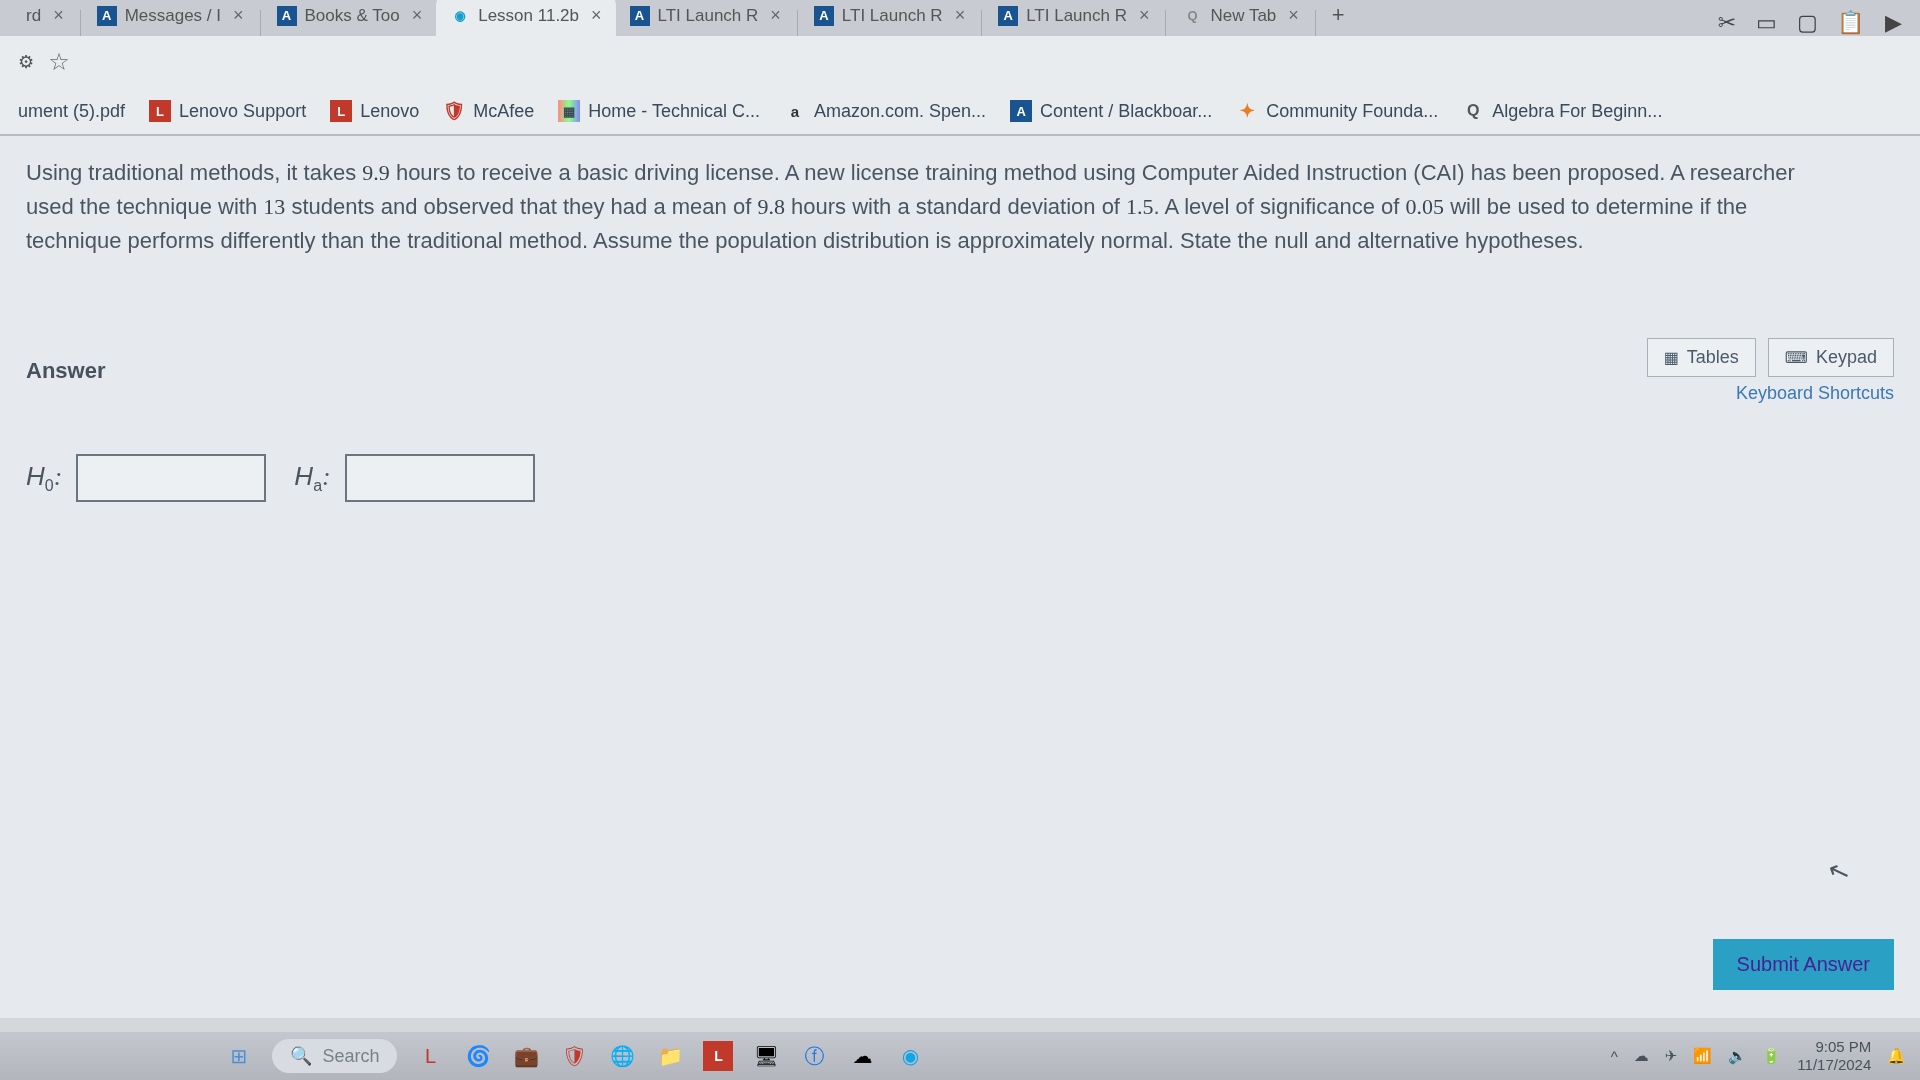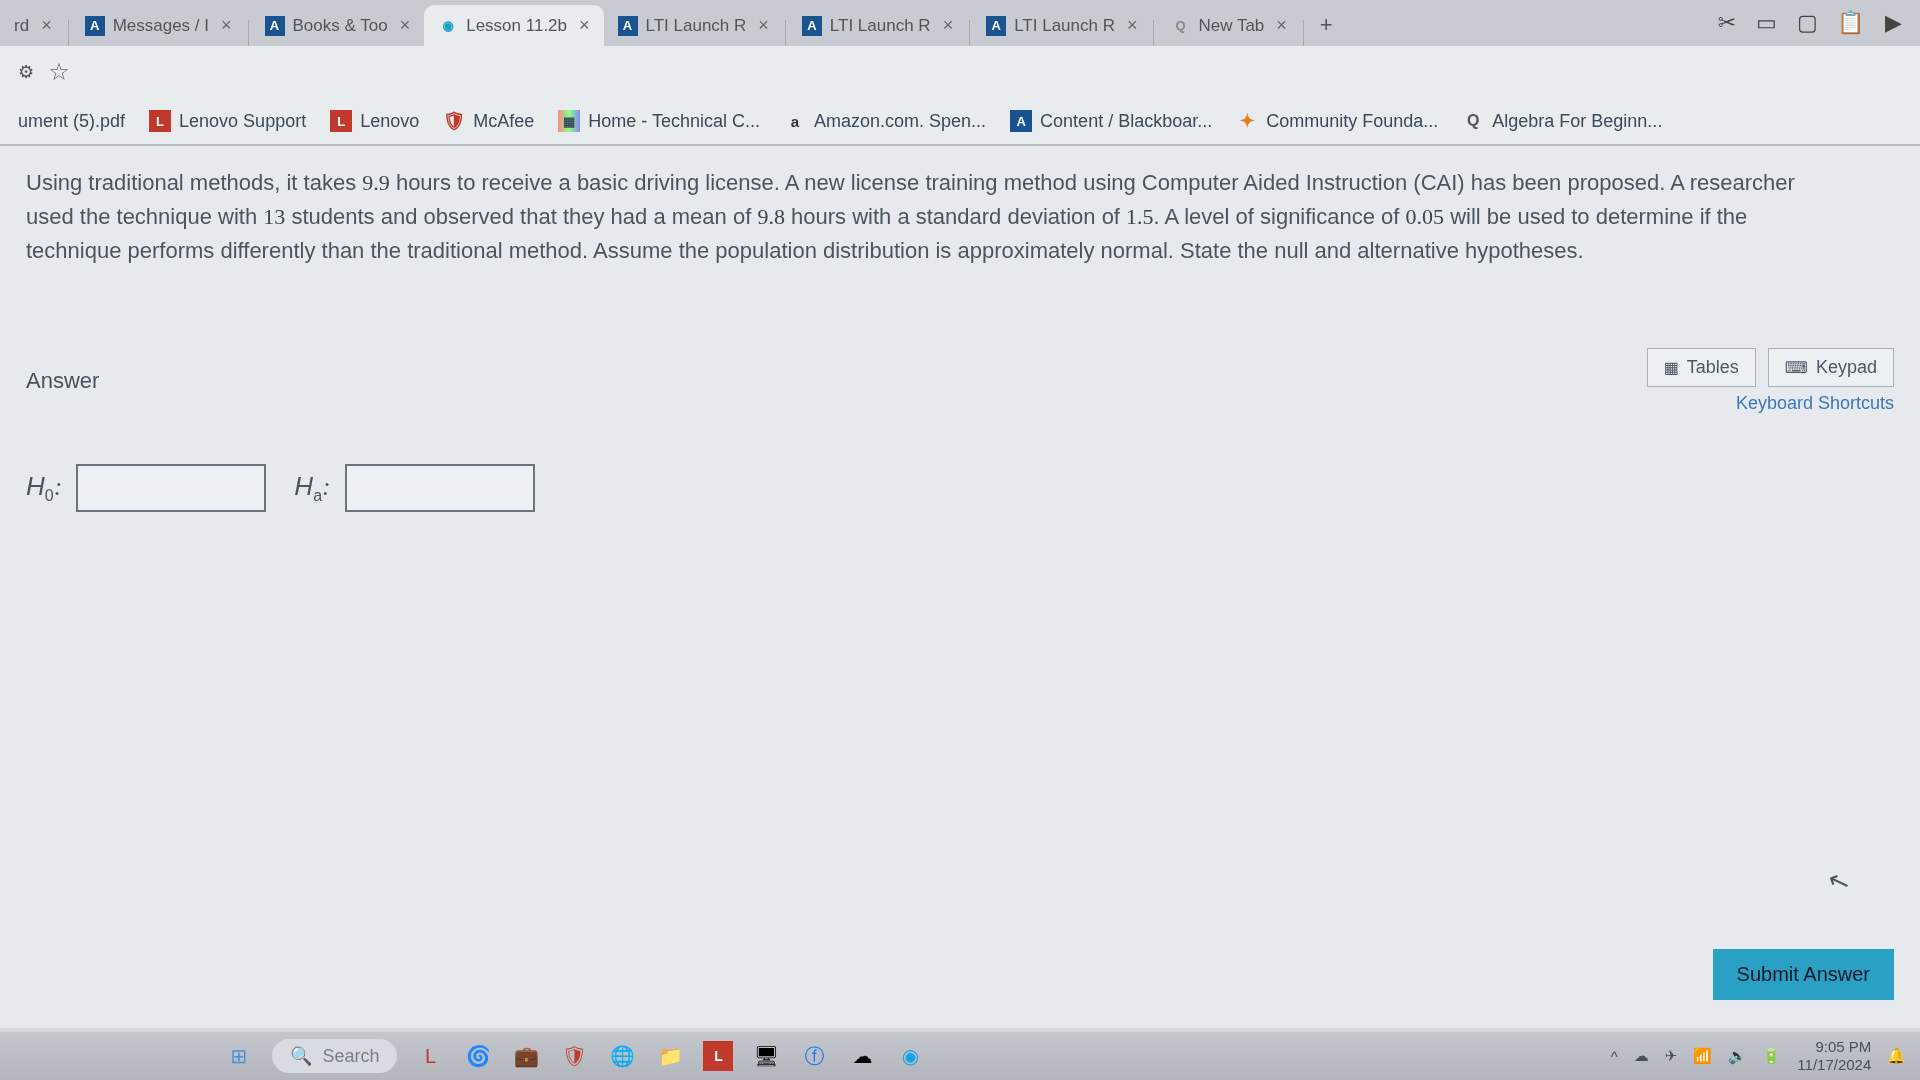--- a/index.html
+++ b/index.html
@@ -1,18 +1,18 @@
 <!DOCTYPE html>
 <html><head>
 <meta charset="utf-8">
 <style>
   * { margin: 0; padding: 0; box-sizing: border-box; font-family: Arial, sans-serif; }
   body { width: 1920px; height: 1080px; background: #d4d8dc; overflow: hidden; }
   
-  .tabstrip { display: flex; align-items: flex-end; height: 46px; background: #c8ccd2; padding-left: 0; overflow: hidden; }
+  .tabstrip { display: flex; align-items: flex-end; height: 36px; background: #c8ccd2; padding-left: 12px; overflow: hidden; }
   .tab { display: flex; align-items: center; gap: 8px; padding: 10px 14px; font-size: 17px; color: #555; border-radius: 10px 10px 0 0; white-space: nowrap; cursor: pointer; }
   .tab.active { background: #e8ecef; }
   .tab-icon { width: 20px; height: 20px; display: inline-flex; align-items: center; justify-content: center; font-size: 13px; font-weight: bold; }
   .tab-icon.blue { background: #1a5490; color: #fff; }
   .tab-icon.hawkes { color: #14a0c9; }
   .tab-icon.search { color: #888; }
   .tab-close { font-size: 18px; color: #666; margin-left: 4px; }
   .tab-sep { width: 1px; height: 26px; background: #aaa; margin: 0 2px; }
   .newtab-plus { padding: 8px 14px; font-size: 22px; color: #555; }
   
@@ -32,35 +32,35 @@
   .bm-ico.amazon { color:#333; font-weight:bold; font-size:15px; }
   .bm-ico.blue { background:#1a5490; color:#fff; }
   .bm-ico.orange { color:#e67e22; font-size:18px; }
   .bm-ico.mag { color:#555; font-size:16px; }
   
   .content { background: #e6eaee; padding: 20px 26px 0 26px; height: calc(100% - 50px - 52px - 48px - 48px); position: relative; }
   .problem-text { font-size: 22px; line-height: 1.55; color: #4a5560; max-width: 1820px; }
   .problem-text .num { color: #3a4550; font-family: Liberation Serif, serif; }
   
   .answer-row { display: flex; align-items: center; justify-content: space-between; margin-top: 80px; }
-  .answer-label { font-size: 22px; font-weight: normal; color: #48525c; }
+  .answer-label { font-size: 22px; font-weight: bold; color: #48525c; }
   .tools { display: flex; flex-direction: column; align-items: flex-end; gap: 6px; }
   .tool-btns { display: flex; gap: 12px; }
   .tool-btn { display: flex; align-items: center; gap: 8px; border: 1px solid #a8b0b8; background: #edf0f3; color:#4a5a6a; padding: 8px 16px; font-size: 18px; cursor: pointer; }
   .tool-ico { font-size: 16px; }
   .kbd-sc { color: #3a78b8; font-size: 18px; cursor: pointer; }
   
   .hyp-block { margin-top: 50px; display: flex; flex-direction: row; gap: 28px; align-items: center; width: 100%; }
   .hyp-row { display: flex; align-items: center; gap: 14px; }
   .hyp-label { font-family: 'Times New Roman', serif; font-style: italic; font-size: 26px; color: #4a5560; }
   .hyp-label sub { font-size: 16px; font-style: normal; }
   .hyp-input { width: 190px; height: 48px; border: 2px solid #6a7580; background: #edf0f3; font-size: 20px; padding: 0 8px; }
   
   .submit-wrap { position: absolute; bottom: 28px; right: 26px; }
-  .submit-btn { background: #2aa0c4; color: #0f172a; border: none; padding: 14px 24px; font-size: 20px; cursor: pointer; }
+  .submit-btn { background: #2aa0c4; color: #4c1d95; border: none; padding: 14px 24px; font-size: 20px; cursor: pointer; }
   
   .taskbar { position: absolute; bottom: 0; left: 0; right: 0; height: 48px; background: linear-gradient(180deg,#c4c8ce,#b2b6bc); display: flex; align-items: center; padding: 0 14px; gap: 14px; }
   .tb-left { display: flex; align-items: center; gap: 18px; margin-left: 210px; }
   .search-box { display: flex; align-items: center; gap: 10px; background: #d8dce2; border-radius: 20px; padding: 6px 18px; color:#7a8088; font-size:18px; }
   .tb-ico { width: 30px; height: 30px; display:inline-flex; align-items:center; justify-content:center; font-size:20px; }
   .tb-right { margin-left: auto; display: flex; align-items: center; gap: 16px; color:#48525c; font-size:15px; }
   .clock { text-align: right; line-height:1.2; font-size:15px; }
   .cursor-arrow { position: absolute; right: 70px; top: 720px; font-size: 26px; color:#4a5560; transform: rotate(-20deg); }
 </style>
 </head>

